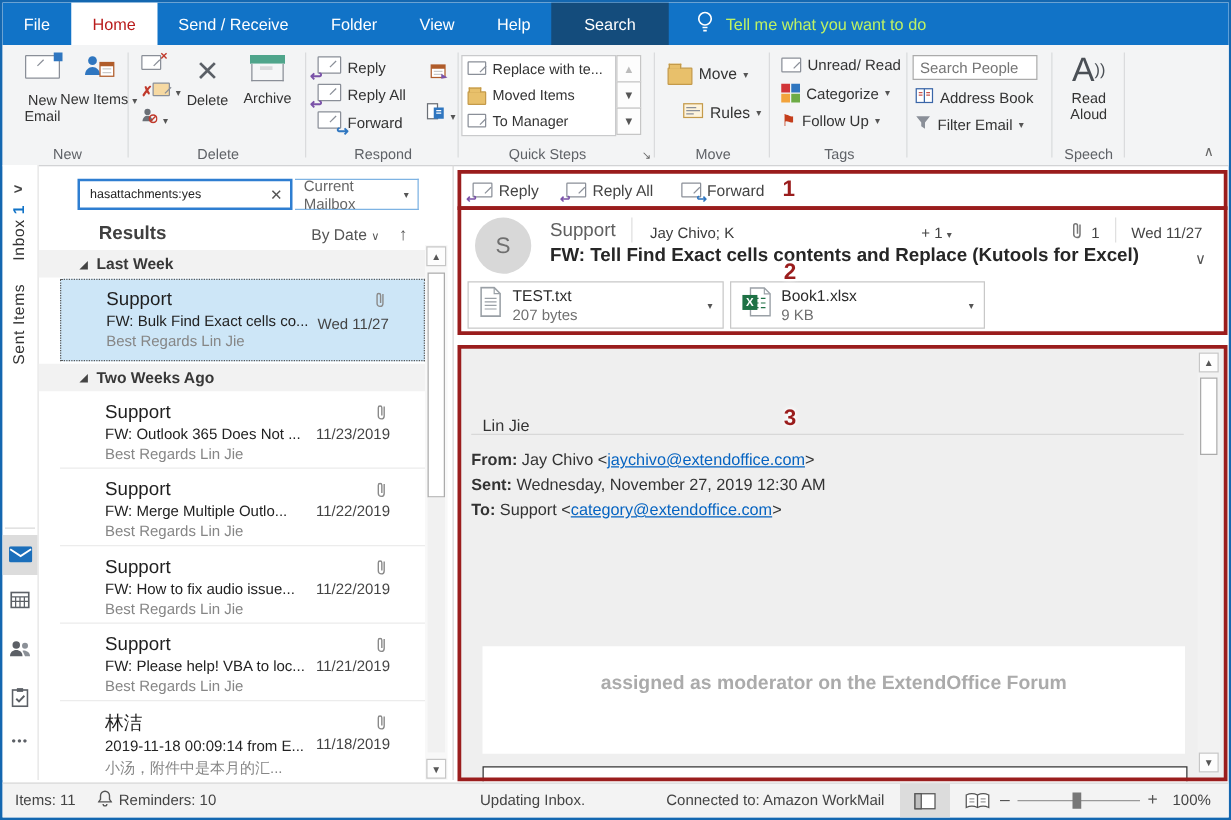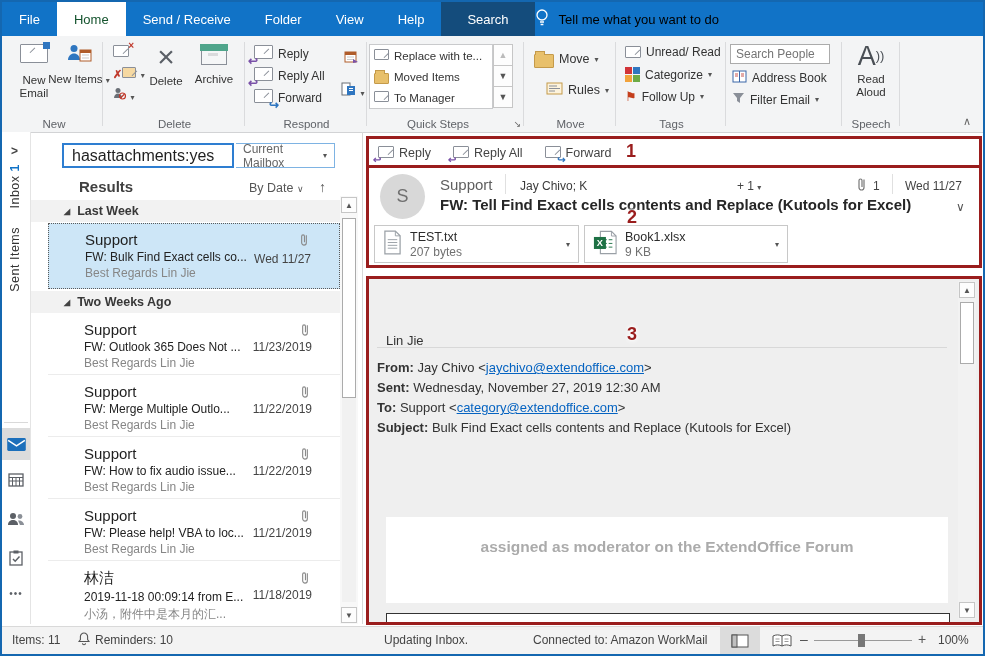--- a/index.html
+++ b/index.html
@@ -3,23 +3,23 @@
 <meta charset="utf-8">
 <style>
   html,body{margin:0;padding:0;background:#fff;}
   .win{position:relative;width:985px;height:656px;box-sizing:border-box;border:2px solid #1467b0;
        font-family:"Liberation Sans",sans-serif;background:#fff;overflow:hidden;
        -webkit-font-smoothing:antialiased;}
   .abs{position:absolute;}
   
   .titlebar{position:absolute;left:0;top:0;width:100%;height:34px;background:#1173c7;display:flex;align-items:stretch;}
   .tab{color:#fff;font-size:13px;display:flex;align-items:center;padding:0 17px;cursor:default;}
-  .tab.active{background:#fff;color:#14532d;}
+  .tab.active{background:#fff;color:#b91c1c;}
   .tab.searchtab{background:#144c7c;padding:0 26px;}
-  .tellme{display:flex;align-items:center;color:#000000;font-size:13px;gap:10px;}
+  .tellme{display:flex;align-items:center;color:#bef264;font-size:13px;gap:10px;padding-left:22px;}
   
   .ribbon{position:absolute;left:0;top:34px;width:100%;height:96px;background:#f3f4f5;border-bottom:1px solid #d2d3d5;}
   .rsep{position:absolute;top:6px;width:1px;height:84px;background:#dadbdd;}
   .glabel{position:absolute;bottom:1px;left:0;right:0;text-align:center;font-size:11.5px;color:#5f6267;}
   .bigbtn{position:absolute;display:flex;flex-direction:column;align-items:center;text-align:center;font-size:11.5px;color:#333;line-height:13px;}
   .rowbtn{position:absolute;display:flex;align-items:center;gap:5px;font-size:12px;color:#333;white-space:nowrap;}
   .caret{font-size:8px;color:#555;}
   .env{display:inline-block;position:relative;width:17px;height:12px;background:#fff;border:1.4px solid #8a8f98;border-radius:1px;}
   .env:after{content:"";position:absolute;left:0;top:0;width:7px;height:7px;border-right:1.4px solid #8a8f98;transform:rotate(45deg) translate(3px,-4px);}
   .arrow-ov{position:absolute;left:-6px;bottom:-6px;font-size:12px;font-weight:bold;}
@@ -29,21 +29,21 @@
   .qsrow{display:flex;align-items:center;gap:5px;font-size:11.5px;color:#333;height:21px;padding-left:4px;white-space:nowrap;overflow:hidden;}
   .qsbtn{position:absolute;width:18px;height:20px;border:1px solid #c6c6c6;background:#fdfdfd;font-size:9px;color:#555;display:flex;align-items:center;justify-content:center;}
   .catgrid{display:inline-grid;grid-template-columns:7px 7px;grid-template-rows:7px 7px;gap:1px;}
   .catgrid i{display:block;}
   
   .rail{position:absolute;left:0;top:130px;width:28px;height:492px;background:#fff;border-right:1px solid #e4e4e4;}
   .vtext{writing-mode:vertical-rl;transform:rotate(180deg);font-size:12.5px;color:#333;letter-spacing:.5px;}
   .railicon{position:absolute;left:0;width:28px;text-align:center;}
   
   .searchbox{position:absolute;left:60px;top:141px;width:172px;height:25px;border:2px solid #2e7ed1;background:#fff;display:flex;align-items:center;box-sizing:border-box;}
-  .searchbox input{border:none;outline:none;flex:1;font-size:16px;font-family:inherit;color:#1f1f1f;padding:0 4px 0 8px;background:transparent;}
+  .searchbox input{border:none;outline:none;flex:1;font-size:10px;font-family:inherit;color:#1f1f1f;padding:0 4px 0 8px;background:transparent;}
   .scopebox{position:absolute;left:234px;top:141px;width:99px;height:25px;border:1px solid #7eb3e3;border-left:none;background:#fff;display:flex;align-items:center;justify-content:space-between;box-sizing:border-box;font-size:12px;color:#666;padding:0 7px;}
   .item{position:absolute;left:46px;width:292px;height:61px;border-bottom:1px solid #ececec;background:#fff;box-sizing:border-box;padding:7px 28px 0 36px;}
   .item .snd{font-size:15px;color:#1f1f1f;}
   .item .sub{font-size:12px;color:#222;margin-top:2px;white-space:nowrap;}
   .item .prev{font-size:12px;color:#868686;margin-top:2px;white-space:nowrap;}
   .item .dt{position:absolute;right:28px;top:26px;font-size:12px;color:#444;}
   .item .clipwrap{position:absolute;right:30px;top:8px;}
   .grouphdr{position:absolute;left:29px;width:309px;height:22px;background:#f2f2f2;font-size:12.5px;font-weight:bold;color:#383838;display:flex;align-items:center;gap:7px;padding-left:33px;box-sizing:border-box;}
   .tri{font-size:8px;color:#444;}
   .sbar{position:absolute;background:#f8f8f8;}
@@ -469,24 +469,20 @@
       <span>Jay Chivo &lt;</span><a class="maillink">jaychivo@extendoffice.com</a><span>&gt;</span>
     </div>
     <div class="abs bodytxt" style="left:9px;top:101px;white-space:nowrap">
       <b>Sent:</b>
       <span>Wednesday, November 27, 2019 12:30 AM</span>
     </div>
     <div class="abs bodytxt" style="left:9px;top:121px;white-space:nowrap">
       <b>To:</b>
       <span>Support &lt;</span><a class="maillink">category@extendoffice.com</a><span>&gt;</span>
     </div>
-    <div class="abs bodytxt" style="left:9px;top:141px;white-space:nowrap">
-      <b>Subject:</b>
-      <span>Bulk Find Exact cells contents and Replace (Kutools for Excel)</span>
-    </div>
     <div class="abs" style="left:18px;top:238px;width:562px;height:86px;background:#fff;text-align:center;font-weight:bold;color:#ababab;font-size:15.5px;line-height:27px;padding-top:16px;box-sizing:border-box">
       <div>assigned as moderator on the ExtendOffice Forum</div>
     </div>
     <div class="abs" style="left:18px;top:334px;width:562px;height:20px;background:#fff;border:1px solid #333"></div>
   </div>
 
   <div class="sbar" style="left:956px;top:279px;width:18px;height:338px;background:#f2f2f2">
     <div class="sbtn" style="left:1px;top:1px">▲</div>
     <div class="sthumb" style="left:2px;top:21px;width:14px;height:62px"></div>
     <div class="sbtn" style="left:1px;top:321px">▼</div>

